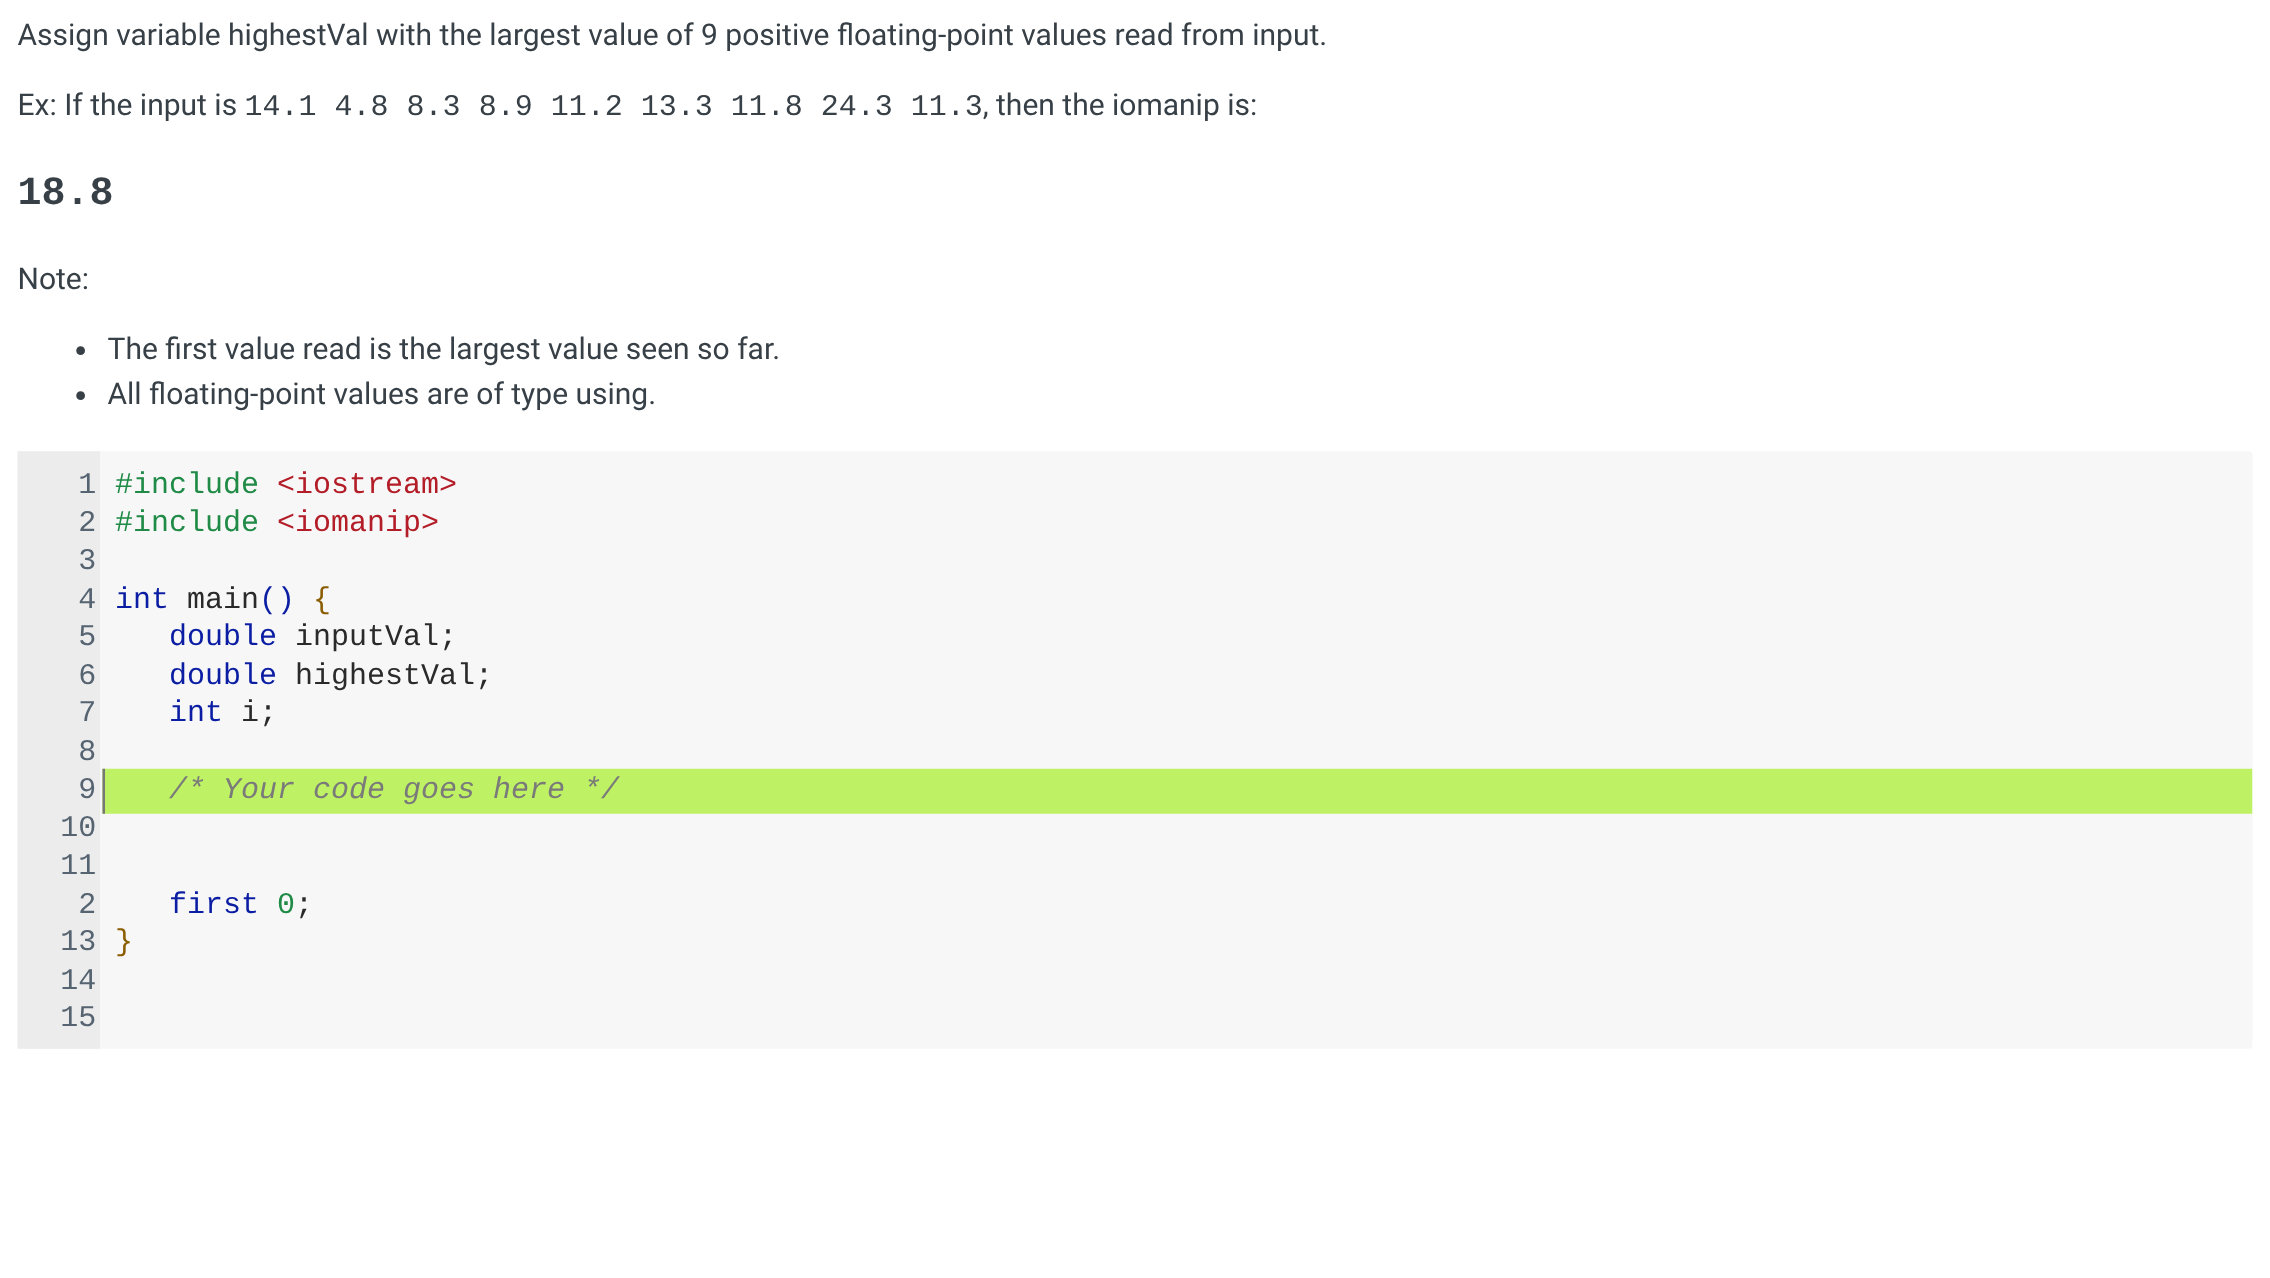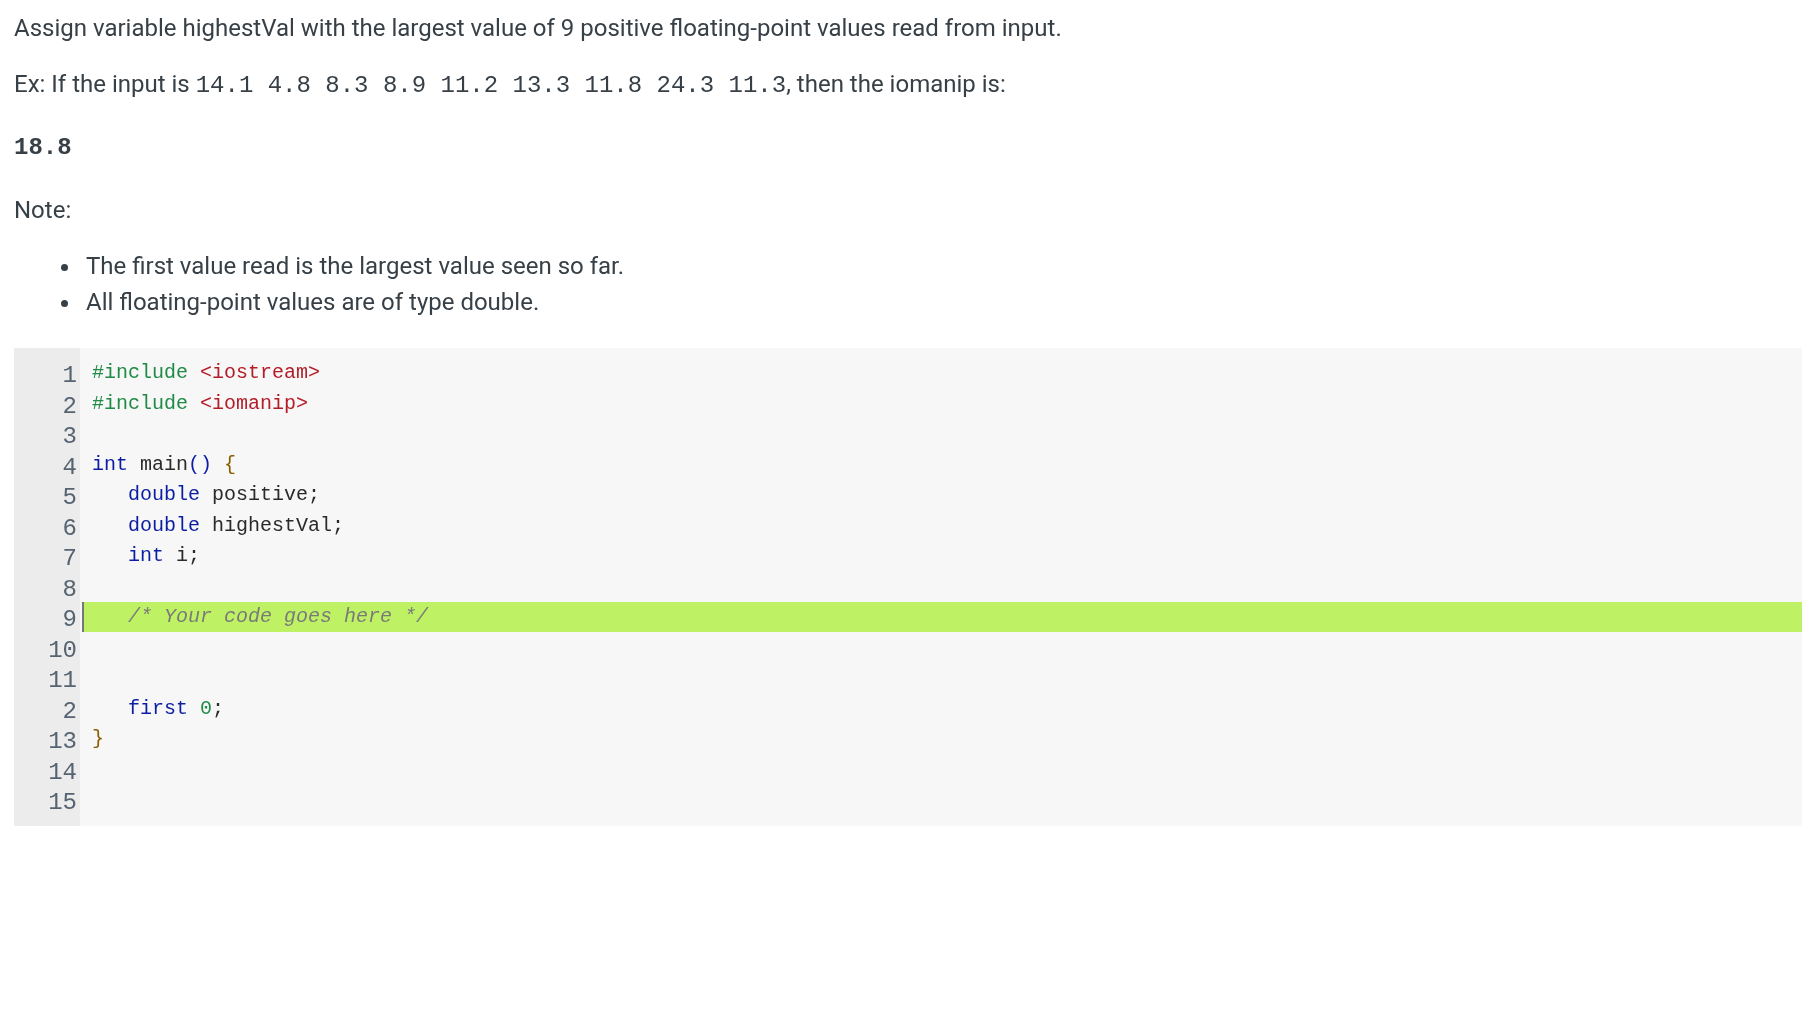--- a/index.html
+++ b/index.html
@@ -20,21 +20,21 @@
     margin: 0 0 28px 0;
     padding-left: 68px;
   }
   ul li {
     margin: 0;
     padding-left: 4px;
   }
   .output-val {
     font-family: "SFMono-Regular", Consolas, "Liberation Mono", Menlo, monospace;
     font-weight: 700;
-    font-size: 24px;
+    font-size: 32px;
     display: block;
     margin: 26px 0 26px 0;
   }
   .codeblock {
     display: flex;
     background: #f7f7f7;
     border-radius: 3px;
     margin-top: 8px;
     max-width: 100%;
   }
@@ -58,21 +58,21 @@
     width: 58px;
     text-align: right;
     font-family: "SFMono-Regular", Consolas, "Liberation Mono", Menlo, monospace;
     font-size: 24px;
     color: #566472;
     user-select: none;
     padding-right: 3px;
   }
   .linecode {
     font-family: "SFMono-Regular", Consolas, "Liberation Mono", Menlo, monospace;
-    font-size: 20px;
+    font-size: 24px;
     white-space: pre;
     color: #2a2a2a;
     padding-left: 8px;
     flex: 1;
   }
   .linecode.hl {
     background: #bef264;
     border-left: 2px solid #777;
     margin-left: -2px;
   }
@@ -99,21 +99,21 @@
 <p>
   <span>Ex: If the input is </span><span class="mono">14.1 4.8 8.3 8.9 11.2 13.3 11.8 24.3 11.3</span><span>, then the iomanip is:</span>
 </p>
 
 <span class="output-val">18.8</span>
 
 <p>Note:</p>
 
 <ul>
   <li><span>The first value read is the largest value seen so far.</span></li>
-  <li><span>All floating-point values are of type double.</span></li>
+  <li><span>All floating-point values are of type using.</span></li>
 </ul>
 
 <div class="codeblock">
   <div class="gutter" id="gutter">
       <div class="codeline-row">
         <div class="lineno">1</div>
       </div>
       <div class="codeline-row">
         <div class="lineno">2</div>
       </div>
@@ -164,21 +164,21 @@
       <div class="codeline-row">
         <div class="linecode"><span class="tk-preproc">#include </span><span class="tk-str">&lt;iomanip&gt;</span></div>
       </div>
       <div class="codeline-row">
         <div class="linecode"></div>
       </div>
       <div class="codeline-row">
         <div class="linecode"><span class="tk-type">int </span><span class="tk-ident">main</span><span class="tk-paren">()</span><span> </span><span class="tk-brace">{</span></div>
       </div>
       <div class="codeline-row">
-        <div class="linecode"><span>   </span><span class="tk-type">double </span><span class="tk-var">positive</span><span class="tk-sym">;</span></div>
+        <div class="linecode"><span>   </span><span class="tk-type">double </span><span class="tk-var">inputVal</span><span class="tk-sym">;</span></div>
       </div>
       <div class="codeline-row">
         <div class="linecode"><span>   </span><span class="tk-type">double </span><span class="tk-var">highestVal</span><span class="tk-sym">;</span></div>
       </div>
       <div class="codeline-row">
         <div class="linecode"><span>   </span><span class="tk-type">int </span><span class="tk-var">i</span><span class="tk-sym">;</span></div>
       </div>
       <div class="codeline-row">
         <div class="linecode"></div>
       </div>

